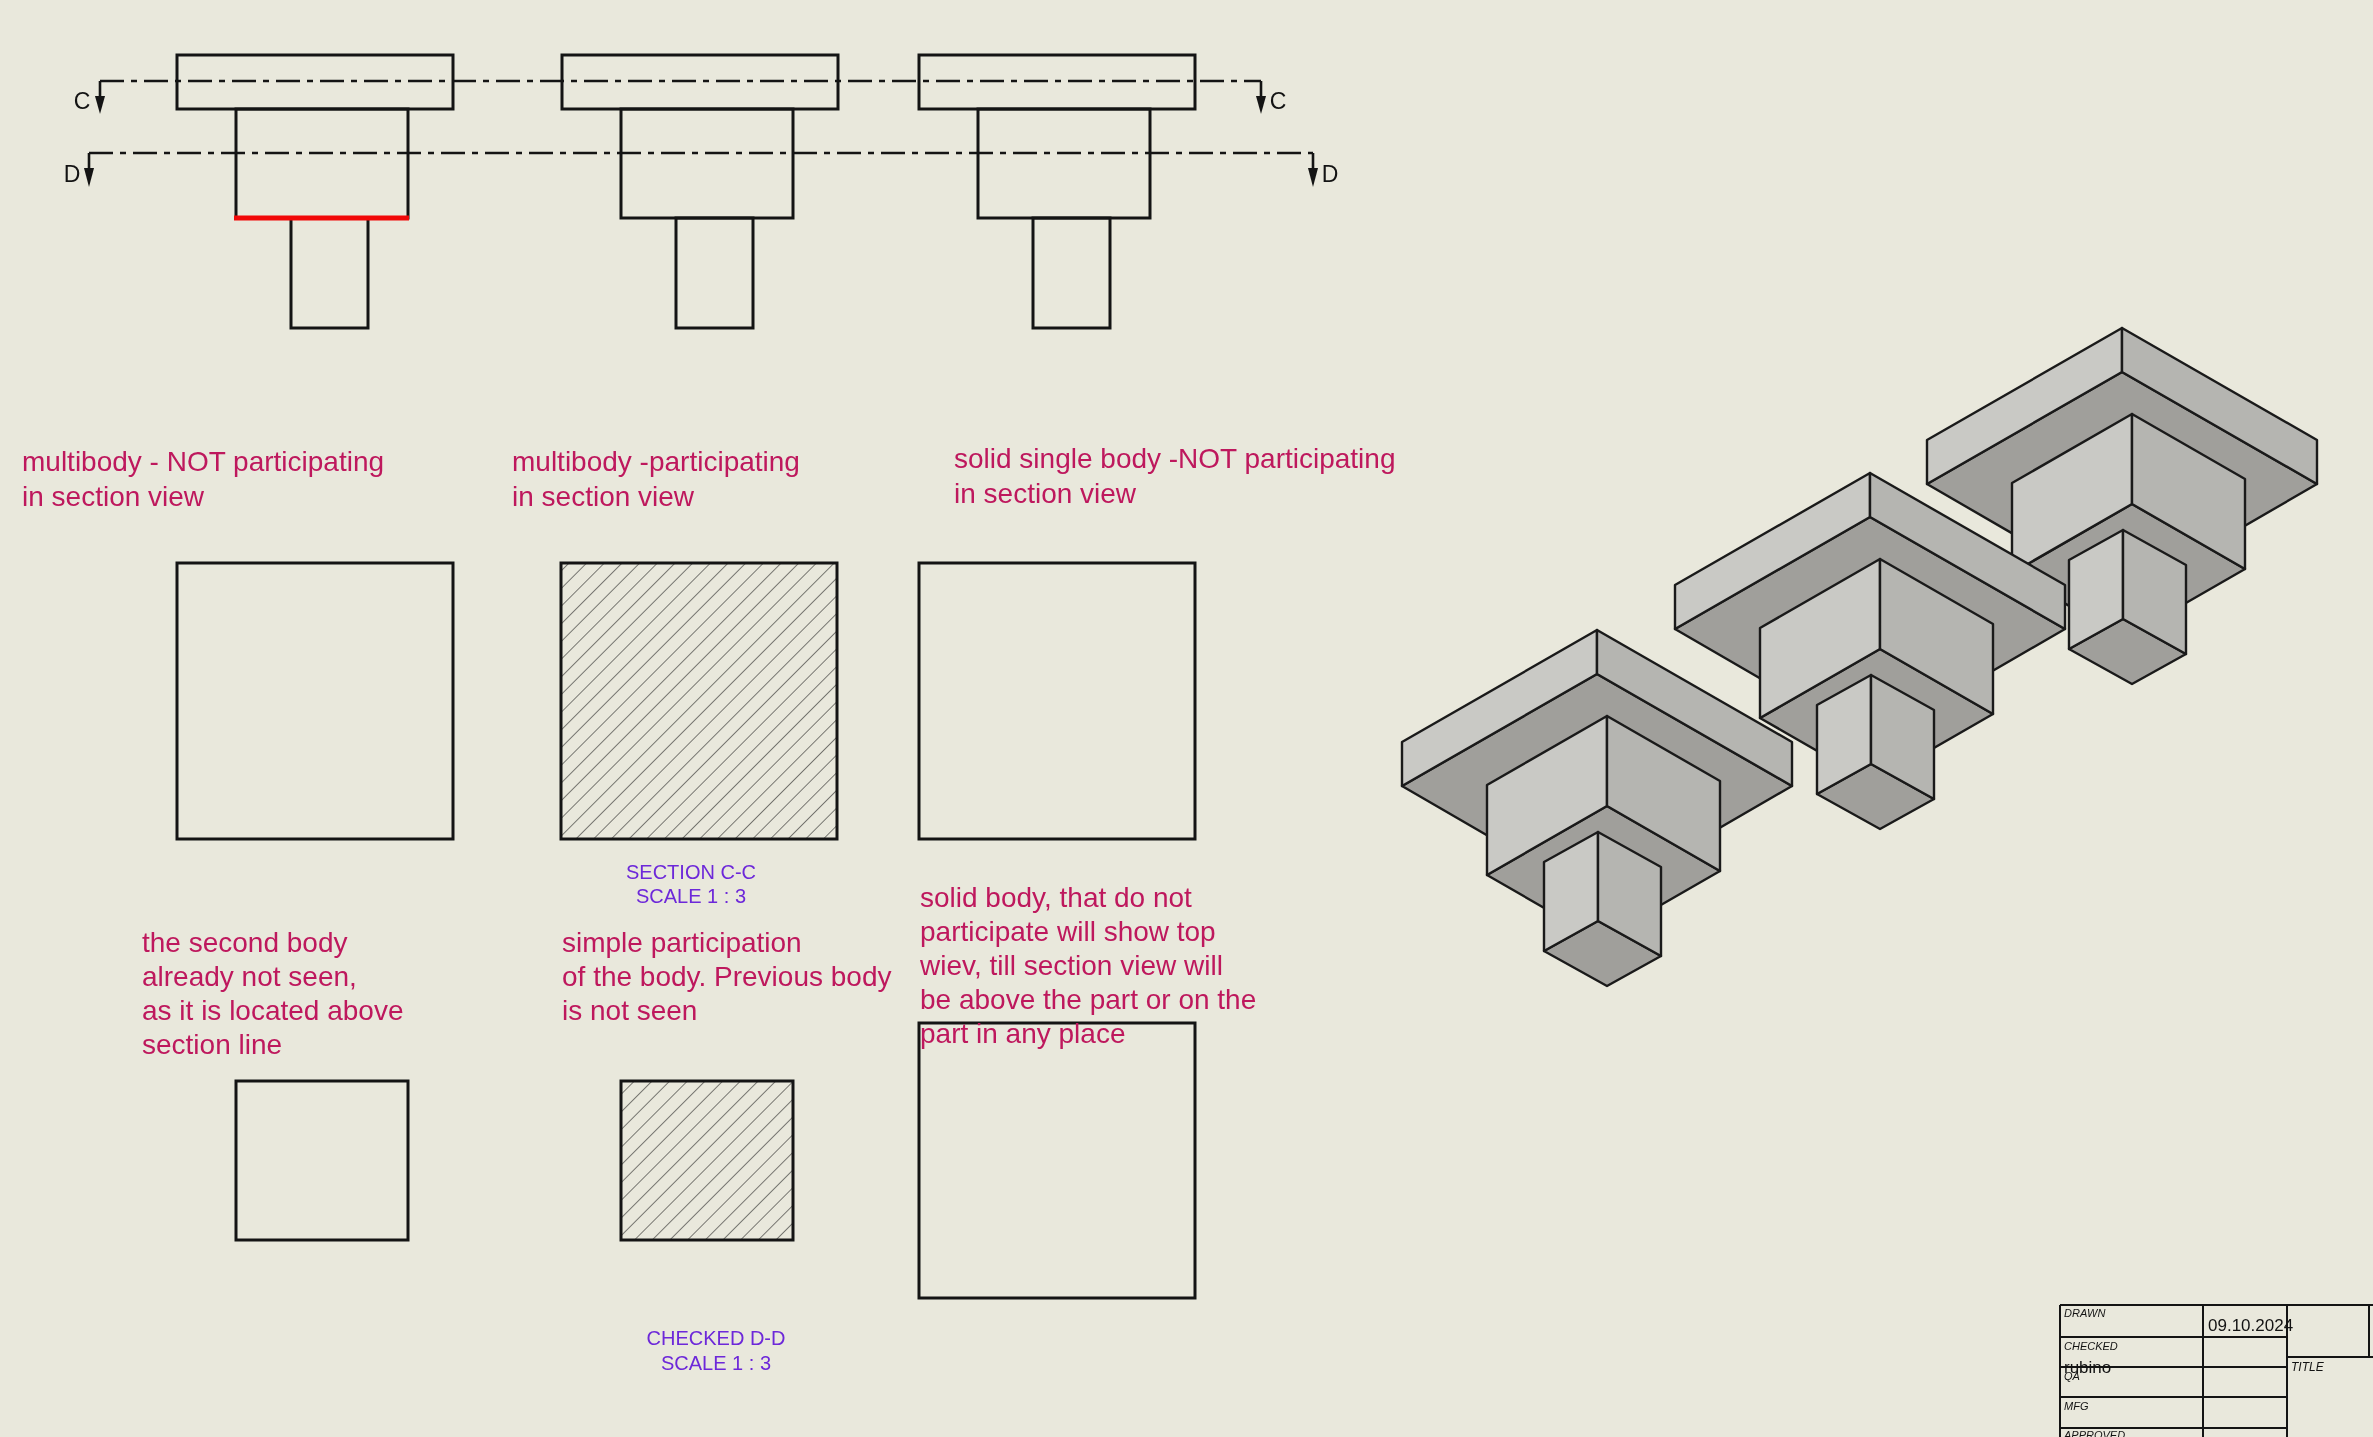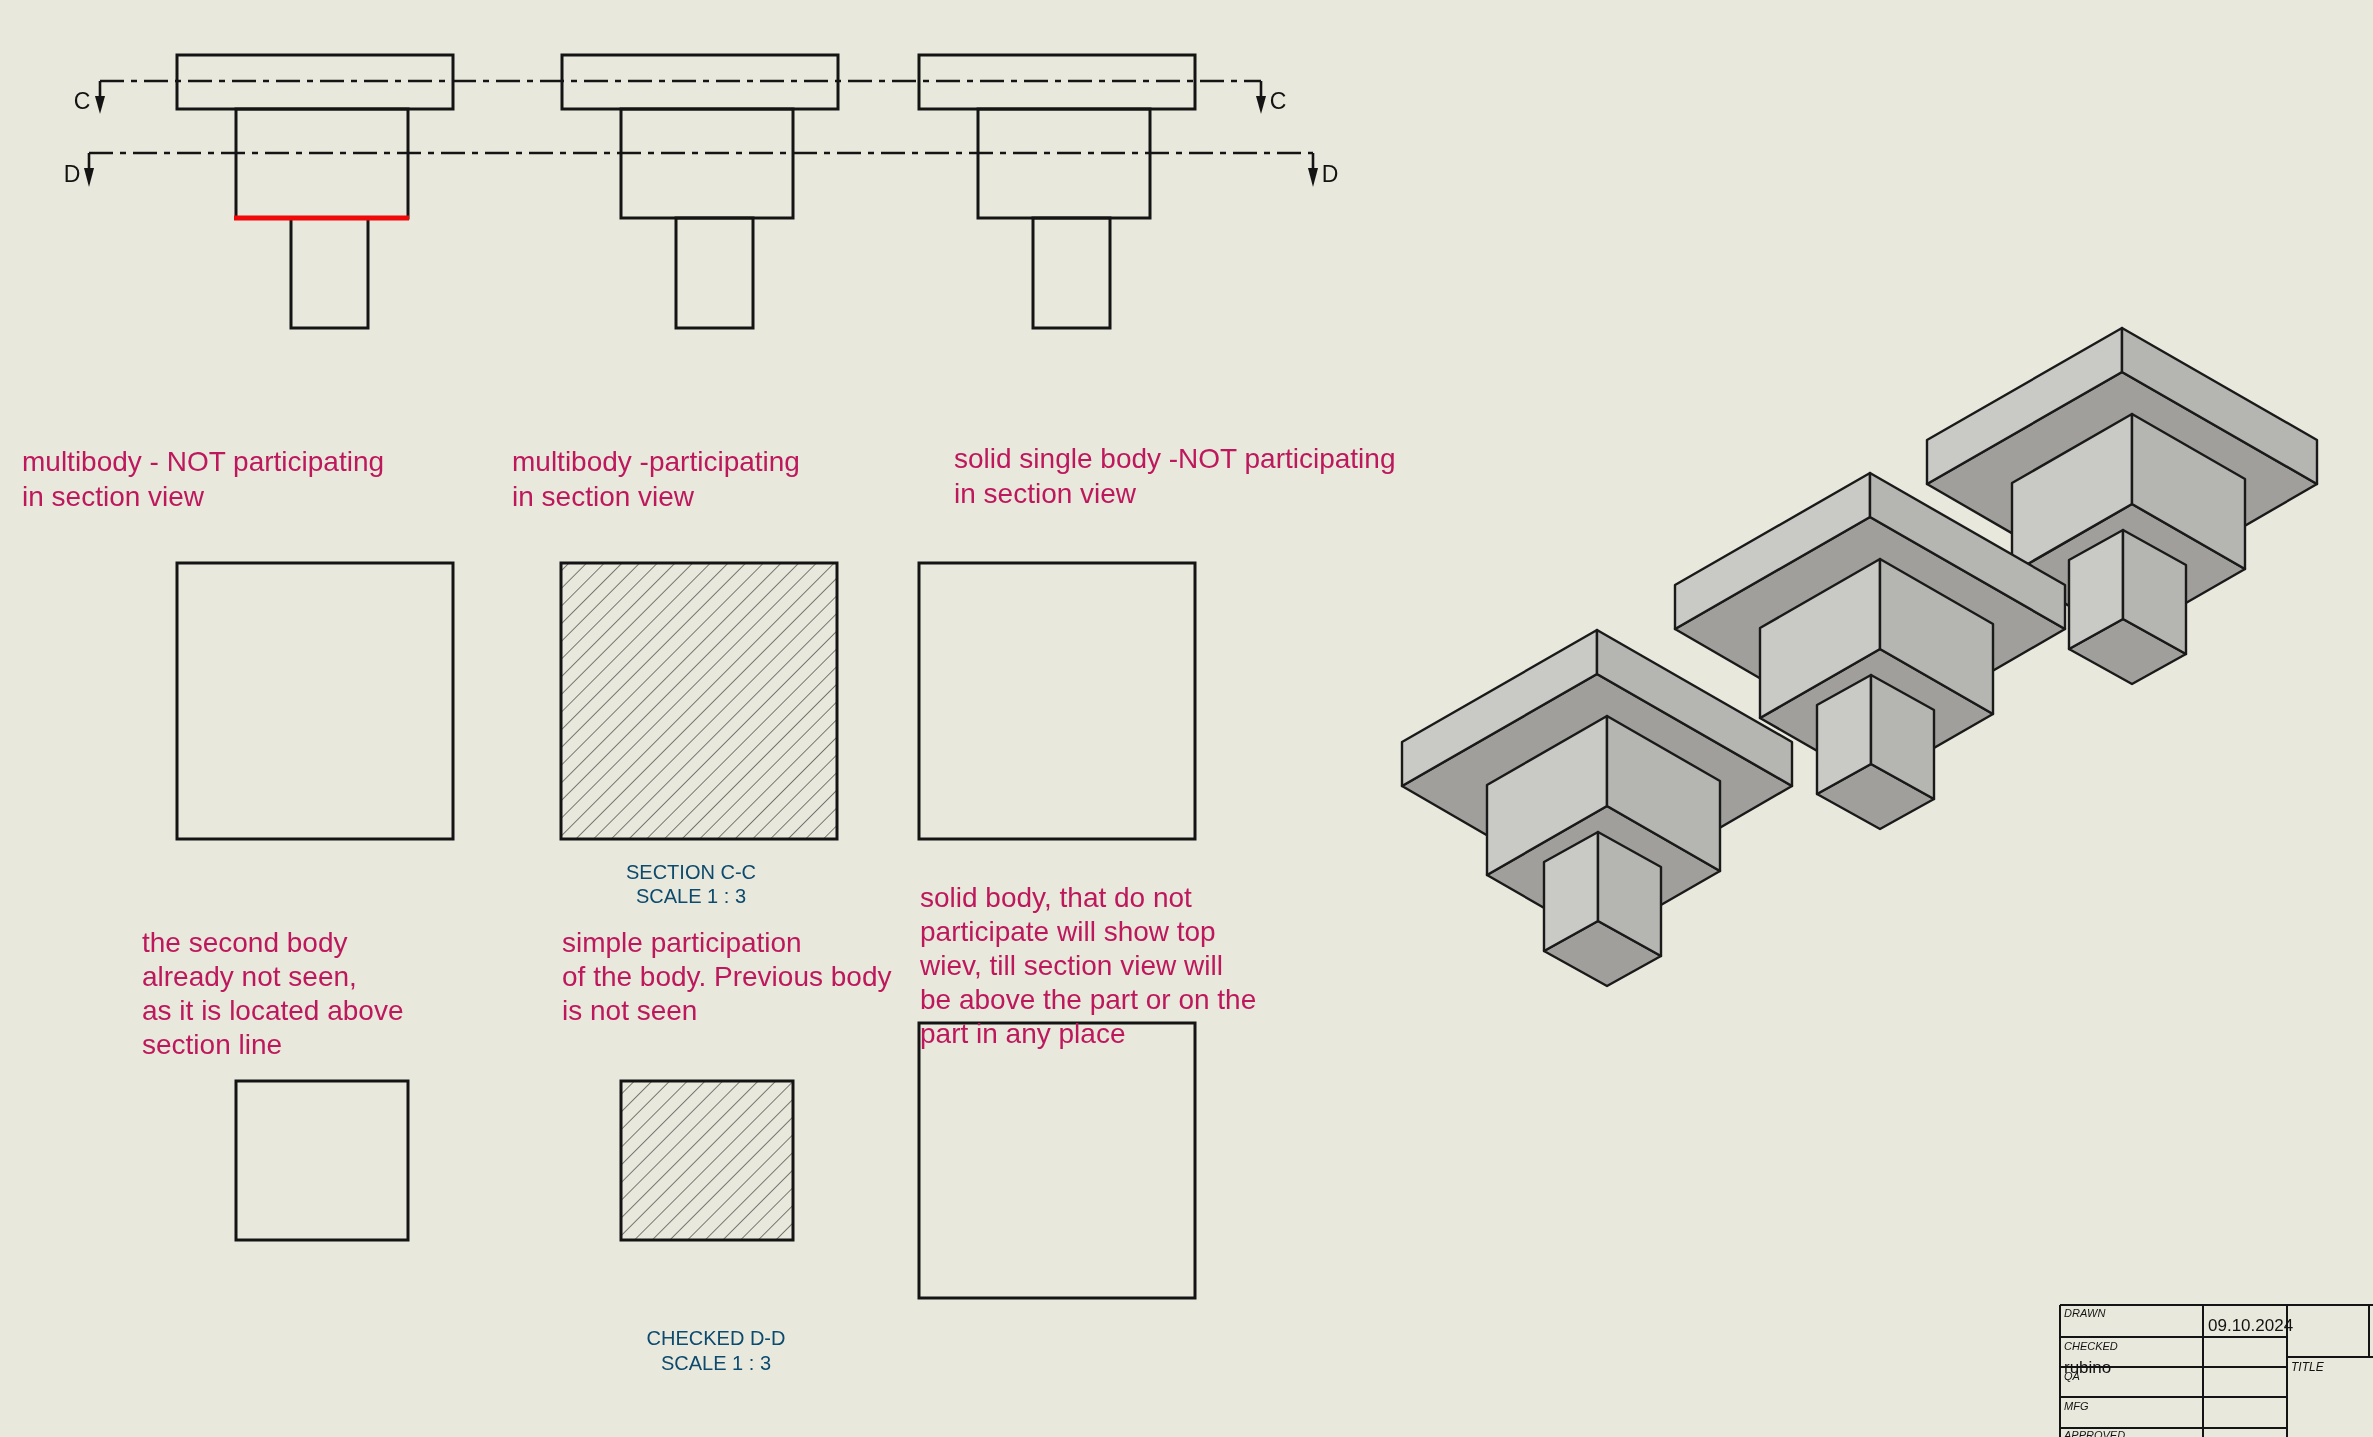--- a/index.html
+++ b/index.html
@@ -2,21 +2,21 @@
 <html><head>
 <meta charset="utf-8">
 <style>
   html,body{margin:0;padding:0;background:#e9e8dc;}
   .canvas{position:relative;width:2373px;height:1437px;background:#e9e8dc;overflow:hidden;
           font-family:"Liberation Sans",sans-serif;color:#111;}
   svg.art{position:absolute;left:0;top:0;}
   .txt{position:absolute;white-space:pre-line;line-height:35px;font-size:28px;color:#be185d;}
   .note{line-height:34px;}
   .marker{position:absolute;width:30px;text-align:center;font-size:23px;font-weight:500;color:#131313;}
-  .seclab{position:absolute;width:210px;text-align:center;font-size:20px;color:#0c4a6e;}
+  .seclab{position:absolute;width:210px;text-align:center;font-size:20px;color:#6d28d9;}
   .tb{position:absolute;color:#131313;}
   .tb-small{font-size:11px;font-style:italic;}
   .tb-med{font-size:17px;}
 </style>
 </head>
 <body>
 
 <div class="canvas">
 
   <svg class="art" width="2373" height="1437" viewBox="0 0 2373 1437">

